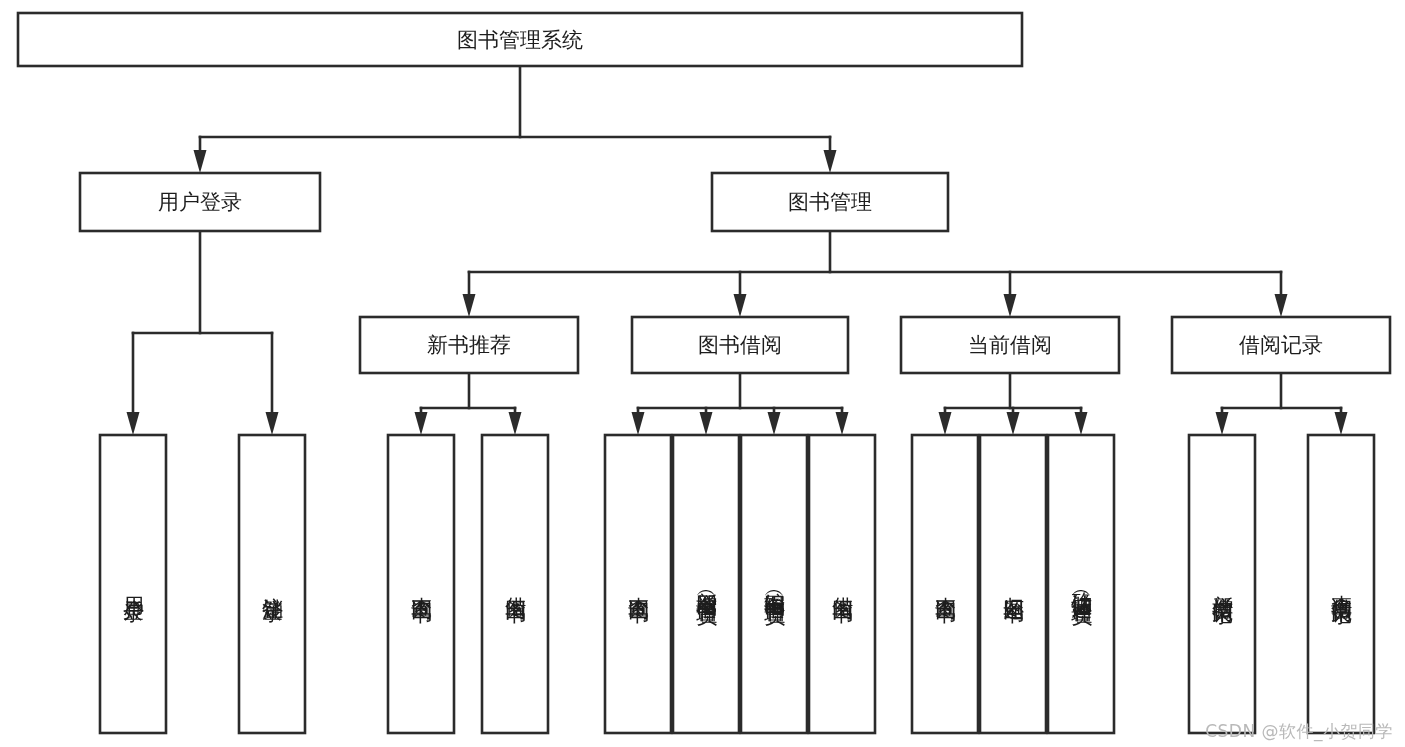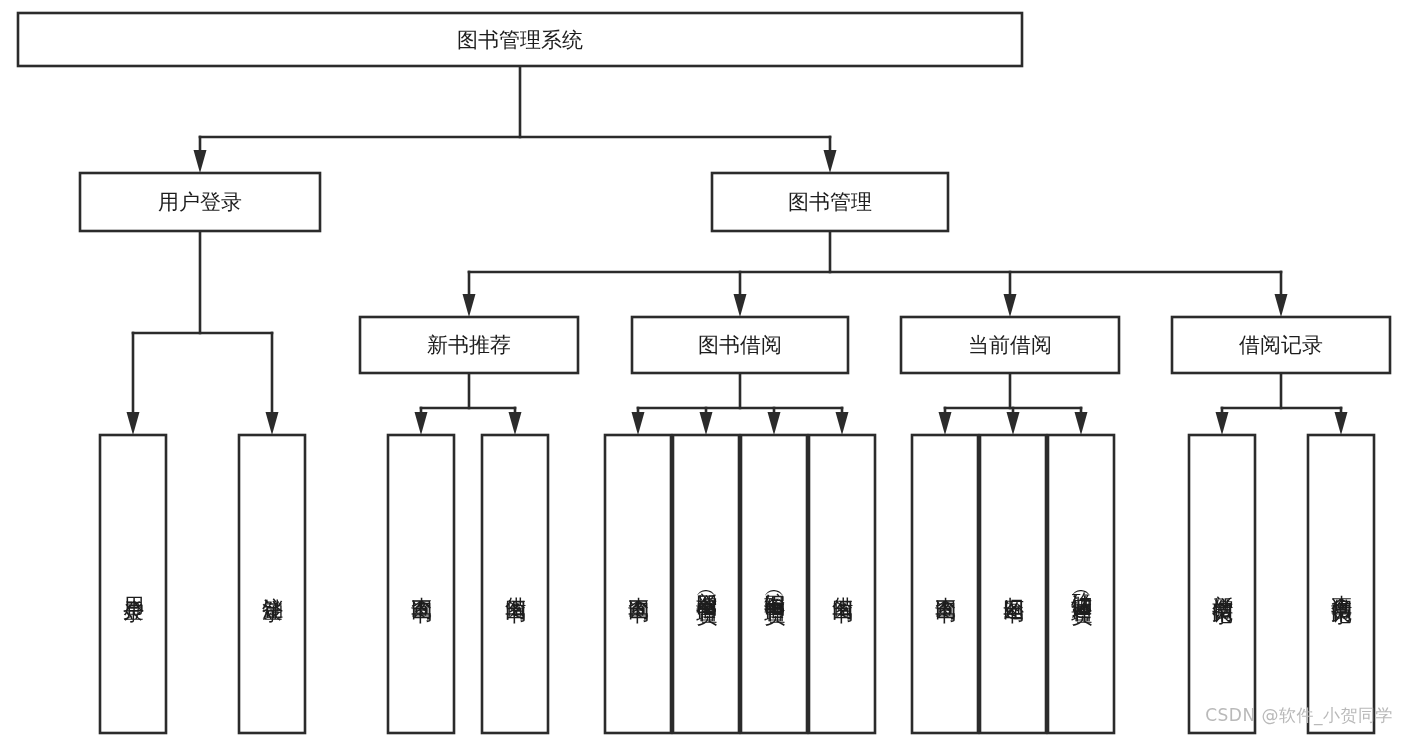--- a/index.html
+++ b/index.html
@@ -61,21 +61,21 @@
     font-family: "DejaVu Sans", "Liberation Sans", sans-serif;
     font-size: 21px;
     line-height: 1.12;
     letter-spacing: 2px;
     color: #1d1d1d;
     white-space: nowrap;
   }
   .watermark {
     position: absolute;
     right: 12px;
-    bottom: 20px;
+    bottom: 4px;
     font-family: "DejaVu Sans", "Liberation Sans", sans-serif;
     font-size: 17px;
     color: #b9b9b9;
     letter-spacing: 0.5px;
     user-select: none;
   }
 </style>
 </head>
 <body>
 

